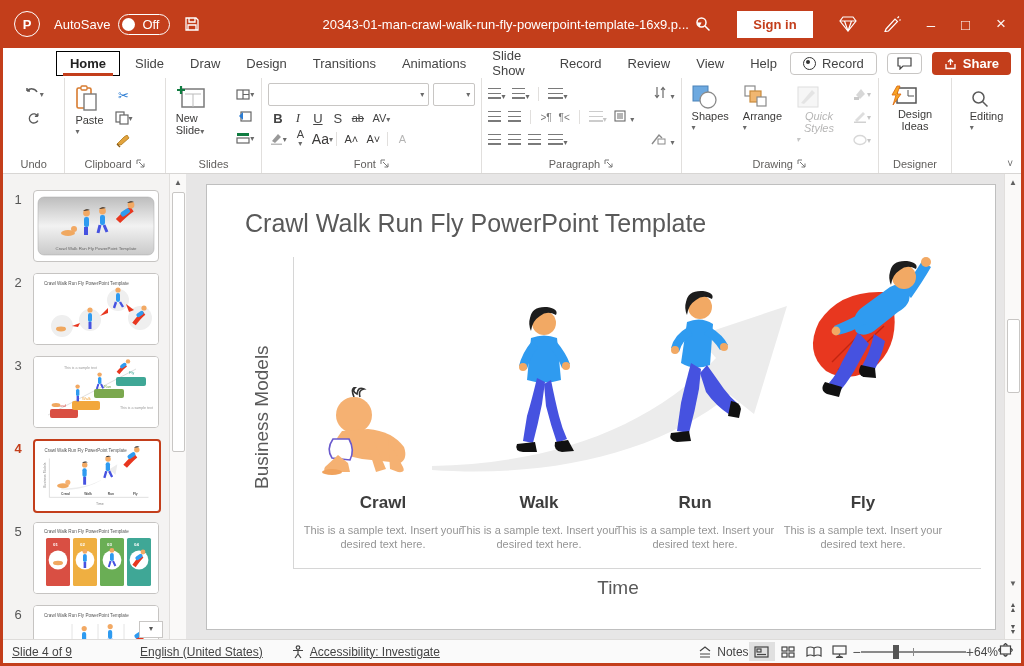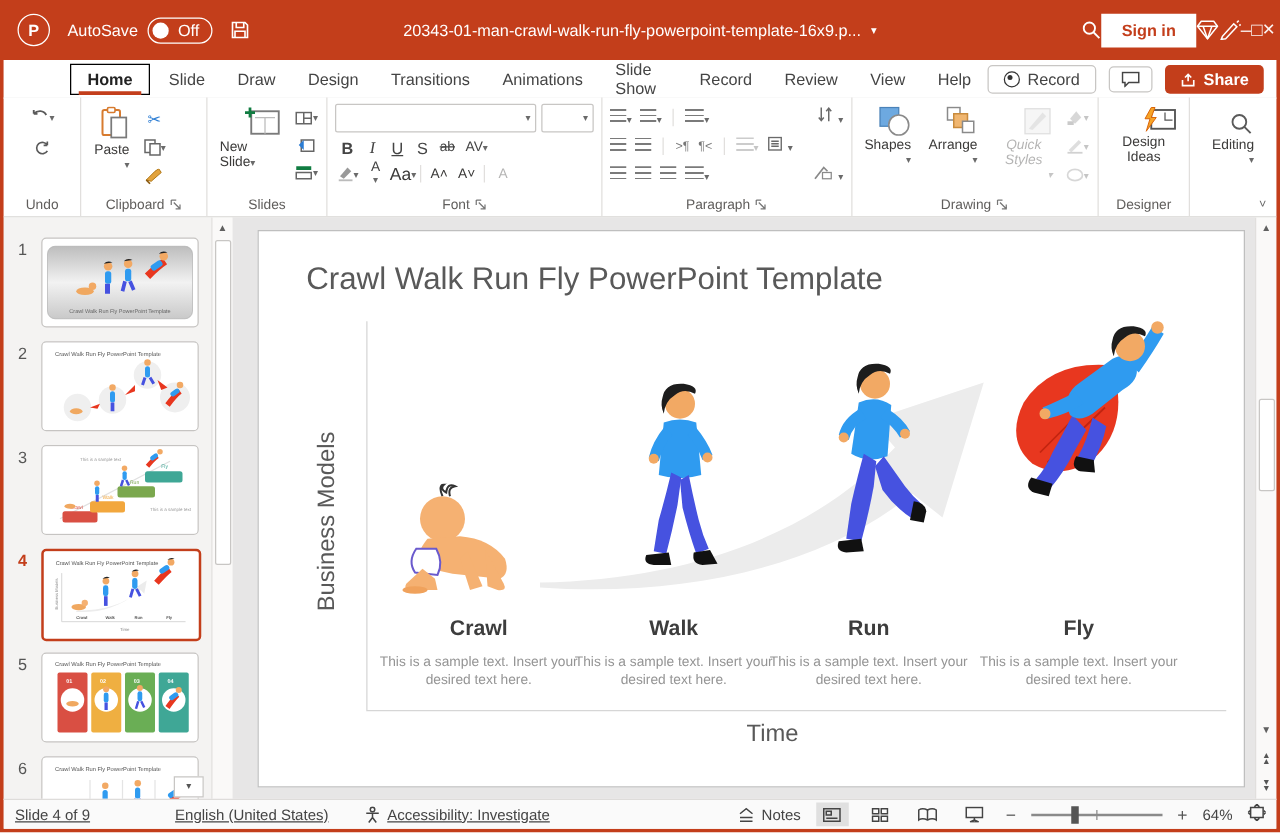--- a/index.html
+++ b/index.html
@@ -7,21 +7,21 @@
   .window{position:relative;width:1024px;height:666px;background:#C33E1B;overflow:hidden;}
   .inner{position:absolute;left:3px;right:3px;top:0;bottom:3px;background:#fff;}
 
   
   .titlebar{position:absolute;left:-3px;right:-3px;top:0;height:48px;background:#C33E1B;display:flex;align-items:center;color:#fff;font-size:13px;}
   .tb-left{display:flex;align-items:center;gap:14px;padding-left:14px;}
   .ppt-badge{width:24px;height:24px;border:1.6px solid #fff;border-radius:50%;display:flex;align-items:center;justify-content:center;font-weight:bold;font-size:13px;}
   .toggle{display:flex;align-items:center;gap:7px;border:1.4px solid #fff;border-radius:12px;padding:2px 10px 2px 3px;}
   .knob{width:13px;height:13px;background:#fff;border-radius:50%;}
   .tb-center{position:absolute;left:0;right:0;top:0;height:48px;display:flex;align-items:center;justify-content:center;gap:8px;pointer-events:none;}
-  .tb-right{margin-left:auto;display:flex;align-items:center;padding-right:4px;}
+  .tb-right{margin-left:auto;display:flex;align-items:center;gap:26px;padding-right:18px;}
   .signin{background:#fff;color:#C33E1B;font-weight:bold;padding:6px 16px;pointer-events:auto;}
   .winbtn{font-size:15px;opacity:.95;}
   .tb-ico svg{display:block;}
 
   
   .tabbar{position:absolute;left:0;right:0;top:48px;height:30px;background:#fff;display:flex;align-items:center;font-size:13px;color:#444;border-bottom:1px solid #E6E6E6;}
   .tab{padding:4px 13px;position:relative;}
   .tab.active{border:1.6px solid #000;font-weight:bold;color:#222;margin:0 2px;}
   .tab.active::after{content:"";position:absolute;left:6px;right:6px;bottom:-1px;height:3px;background:#C33E1B;}
   .tab-right{margin-left:auto;display:flex;align-items:center;gap:10px;padding-right:10px;}
@@ -30,21 +30,21 @@
   .rec-dot::after{content:"";position:absolute;left:2.5px;top:2.5px;width:4px;height:4px;background:#333;border-radius:50%;}
   .cmtbtn{border:1px solid #C8C6C4;border-radius:4px;padding:3px 9px;background:#fff;display:flex;align-items:center;}
   .sharebtn{display:flex;align-items:center;gap:6px;background:#C33E1B;color:#fff;border-radius:4px;padding:4px 12px;font-weight:bold;}
 
   
   .ribbon{position:absolute;left:0;right:0;top:78px;height:95px;background:#fff;border-bottom:1px solid #D8D6D4;display:flex;align-items:stretch;color:#3b3a39;}
   .rgroup{display:flex;flex-direction:column;padding:5px 6px 0 6px;position:relative;}
   .rgroup + .rgroup{border-left:1px solid #E1DFDD;}
   .rg-body{flex:1;display:flex;align-items:flex-start;gap:6px;}
   .rg-label{height:18px;font-size:11px;color:#605E5C;text-align:center;display:flex;align-items:center;justify-content:center;gap:4px;}
-  .bigbtn{display:flex;flex-direction:column;align-items:flex-end;font-size:11px;gap:1px;padding:2px 4px;}
+  .bigbtn{display:flex;flex-direction:column;align-items:flex-start;font-size:11px;gap:1px;padding:2px 4px;}
   .ddb::after{content:"▾";font-size:8px;color:#6a6a6a;}
   .mini{width:20px;height:18px;display:flex;align-items:center;justify-content:center;font-size:13px;}
   .col{display:flex;flex-direction:column;gap:3px;}
   .row{display:flex;align-items:center;gap:4px;}
   .ic-lines{display:inline-block;width:13px;height:11px;background:repeating-linear-gradient(to bottom,#7a7a7a 0 1.4px,transparent 1.4px 4.6px);}
   .grayed{opacity:.38;}
   .fontbox{width:155px;height:21px;border:1px solid #C8C6C4;border-radius:2px;background:#fff;display:flex;align-items:center;justify-content:flex-end;padding-right:4px;font-size:9px;color:#888;}
   .sizebox{width:36px;height:21px;border:1px solid #C8C6C4;border-radius:2px;background:#fff;display:flex;align-items:center;justify-content:flex-end;padding-right:4px;font-size:9px;color:#888;}
   .fmt{font-size:13px;color:#444;width:19px;text-align:center;}
   .launcher{width:10px;height:10px;}
@@ -76,21 +76,21 @@
   .figure{position:absolute;}
 
   
   .vscroll{width:16px;background:#FAF9F8;border-left:1px solid #E1DFDD;position:relative;}
   .vthumb{position:absolute;left:2px;width:11px;background:#fff;border:1px solid #C8C6C4;border-radius:2px;}
   .dblarr{position:absolute;left:0;width:100%;text-align:center;font-size:7px;line-height:5px;color:#555;}
 
   
   .statusbar{position:absolute;left:0;right:0;bottom:0;height:23px;background:#FAFAFA;border-top:1px solid #DEDCDA;display:flex;align-items:center;font-size:12px;color:#444;}
   .sb-left{display:flex;align-items:center;gap:28px;padding-left:9px;text-decoration:underline;}
-  .sb-right{margin-left:auto;display:flex;align-items:center;gap:12px;padding-right:8px;}
+  .sb-right{margin-left:auto;display:flex;align-items:center;padding-right:8px;}
   .viewbtn{width:26px;height:19px;display:flex;align-items:center;justify-content:center;}
   .viewbtn.active{background:#E0E0E0;}
   .zoomtrack{width:105px;height:2px;background:#8A8A8A;position:relative;}
   .zoomthumb{position:absolute;left:32px;top:-6px;width:6px;height:14px;background:#555;}
   .zoomtick{position:absolute;left:52px;top:-3px;width:1px;height:8px;background:#8A8A8A;}
   .acc{display:flex;align-items:center;gap:5px;}
   .notes{display:flex;align-items:center;gap:5px;}
 </style>
 </head>
 <body>

